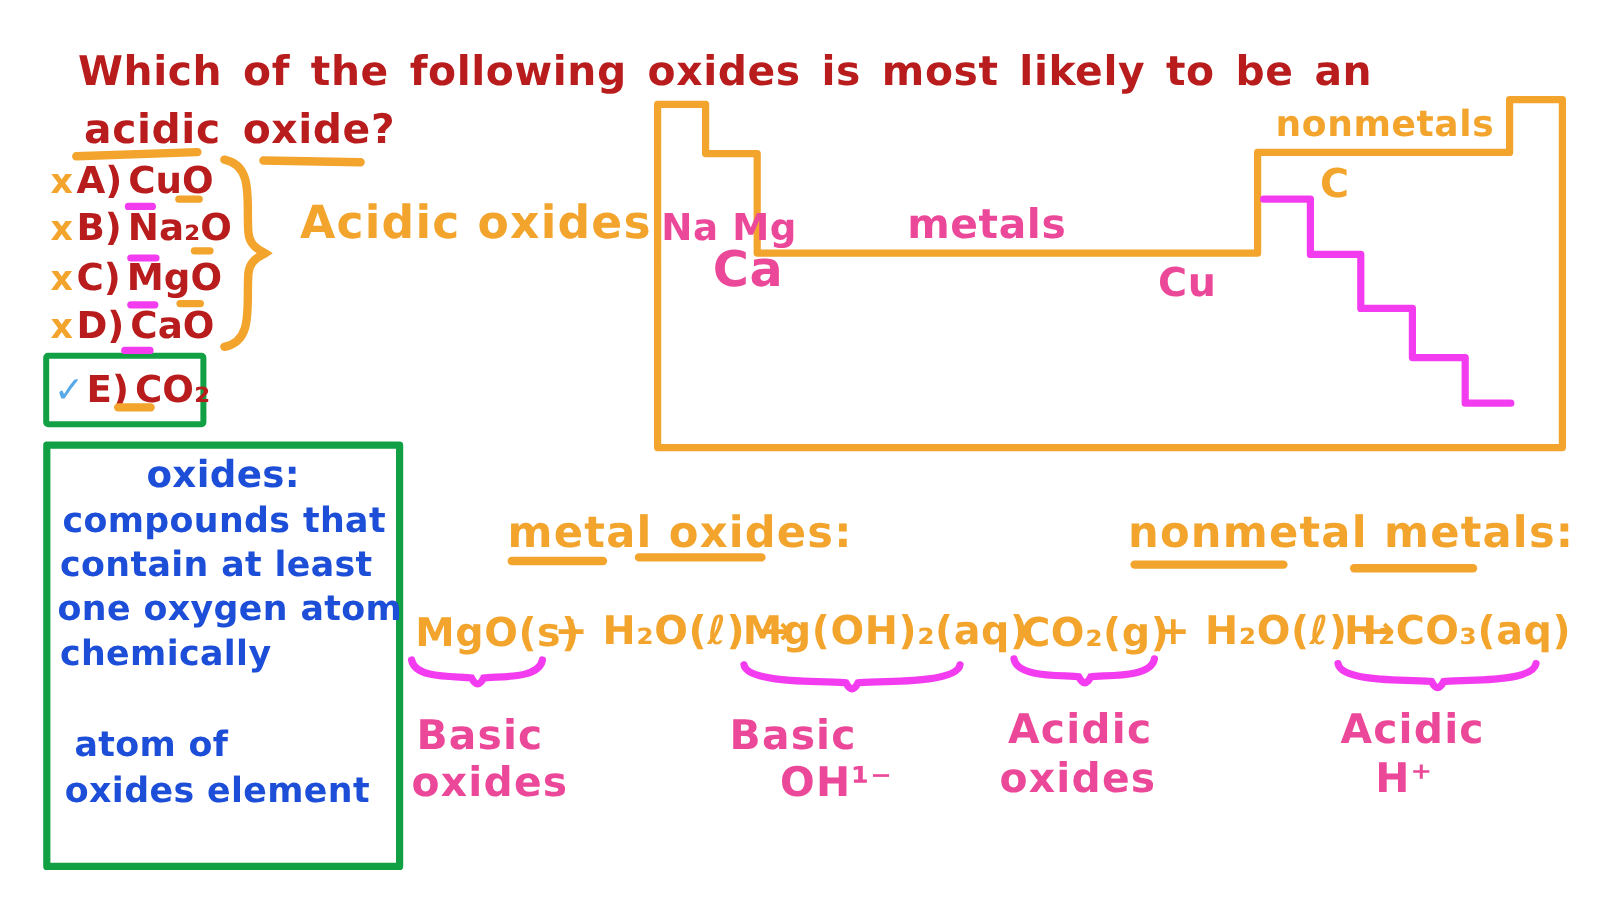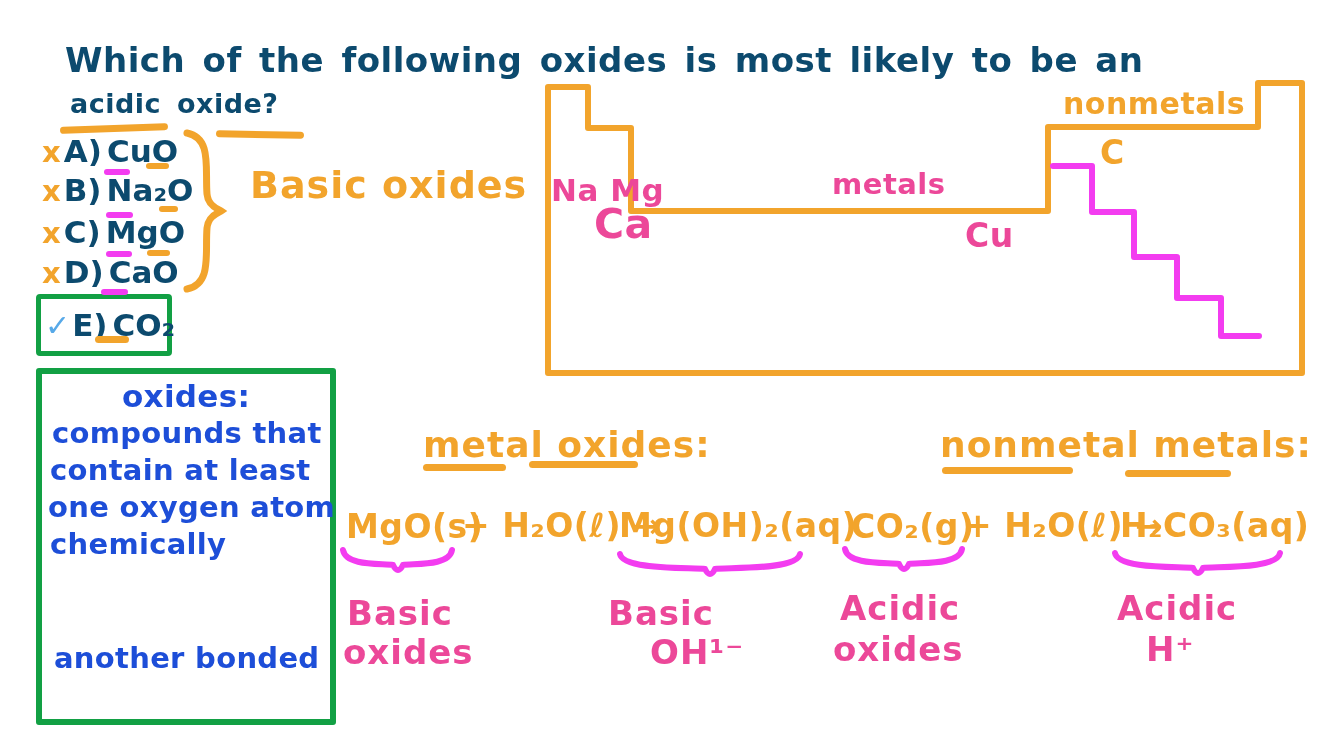--- a/index.html
+++ b/index.html
@@ -1,27 +1,27 @@
 <!DOCTYPE html>
 <html><head>
 <meta charset="utf-8">
 <style>
   html,body{margin:0;padding:0;}
   body{
     width:1344px;height:756px;position:relative;background:#ffffff;overflow:hidden;
     font-family:"DejaVu Sans",sans-serif;
   }
   .hw{position:absolute;white-space:nowrap;font-weight:700;letter-spacing:.5px;}
-  .ink{color:#0c4a6e;}
+  .ink{color:#b91c1c;}
   .orange{color:#f2a42c;}
   .pink{color:#ec4899;}
   .green{color:#1d4ed8;}
   .blue{color:#57a9e8;}
   .q1{left:65px;top:40px;font-size:34px;word-spacing:5px;}
-  .q2{left:70px;top:88px;font-size:27px;word-spacing:6px;}
+  .q2{left:70px;top:88px;font-size:34px;word-spacing:6px;}
   .ul{position:absolute;height:7px;border-radius:4px;}
   .ul.o{background:#f2a42c;}
   .ul.p{background:#f33cf0;}
   .choice{position:absolute;font-size:31px;font-weight:700;}
   .choice .mark{margin-right:3px;font-size:29px;}
   .choice .lbl{margin-right:5px;}
   .answer-box{position:absolute;left:36px;top:294px;width:122px;height:52px;
     border:5px solid #12a044;border-radius:4px;display:flex;align-items:center;padding-left:4px;}
   .answer-box .mark{font-size:30px;margin-right:2px;}
   .brace-note{left:250px;top:163px;font-size:38px;letter-spacing:1px;}
@@ -71,36 +71,37 @@
 
 <div class="ul p" style="left:104px;top:169px;width:26px;height:6px;"></div>
 <div class="ul o" style="left:146px;top:163px;width:23px;height:6px;"></div>
 <div class="ul p" style="left:106px;top:212px;width:27px;height:6px;"></div>
 <div class="ul o" style="left:159px;top:206px;width:19px;height:6px;"></div>
 <div class="ul p" style="left:106px;top:251px;width:26px;height:6px;"></div>
 <div class="ul o" style="left:147px;top:250px;width:23px;height:6px;"></div>
 <div class="ul p" style="left:101px;top:289px;width:27px;height:6px;"></div>
 <div class="ul o" style="left:95px;top:336px;width:34px;height:7px;"></div>
 
-<div class="hw orange brace-note">Basic oxides</div>
+<div class="hw orange brace-note">Acidic oxides</div>
 
 <div class="hw orange" style="left:1063px;top:86px;font-size:30px;">nonmetals</div>
 <div class="hw orange" style="left:1100px;top:133px;font-size:33px;">C</div>
 <div class="hw pink" style="left:551px;top:172px;font-size:31px;">Na Mg</div>
 <div class="hw pink" style="left:594px;top:200px;font-size:41px;">Ca</div>
-<div class="hw pink" style="left:832px;top:167px;font-size:29px;">metals</div>
+<div class="hw pink" style="left:756px;top:167px;font-size:34px;">metals</div>
 <div class="hw pink" style="left:965px;top:216px;font-size:33px;">Cu</div>
 
 <div class="defbox">
   <div class="hw green" style="left:80px;top:4px;font-size:31px;">oxides:</div>
   <div class="hw green" style="left:10px;top:42px;">compounds that</div>
   <div class="hw green" style="left:8px;top:79px;">contain at least</div>
   <div class="hw green" style="left:6px;top:116px;">one oxygen atom</div>
   <div class="hw green" style="left:8px;top:153px;">chemically</div>
-  <div class="hw green" style="left:12px;top:267px;">another bonded</div>
+  <div class="hw green" style="left:20px;top:229px;">atom of</div>
+  <div class="hw green" style="left:12px;top:267px;">oxides element</div>
 </div>
 
 <div class="hw orange heading" style="left:423px;top:424px;">metal oxides:</div>
 <div class="ul o" style="left:423px;top:464px;width:83px;"></div>
 <div class="ul o" style="left:529px;top:461px;width:109px;"></div>
 
 <div class="hw orange eq" style="left:346px;top:507px;">MgO(s)</div>
 <div class="hw orange eq" style="left:462px;top:506px;">+ H₂O(ℓ) →</div>
 <div class="hw orange eq" style="left:619px;top:506px;">Mg(OH)₂(aq)</div>
 

